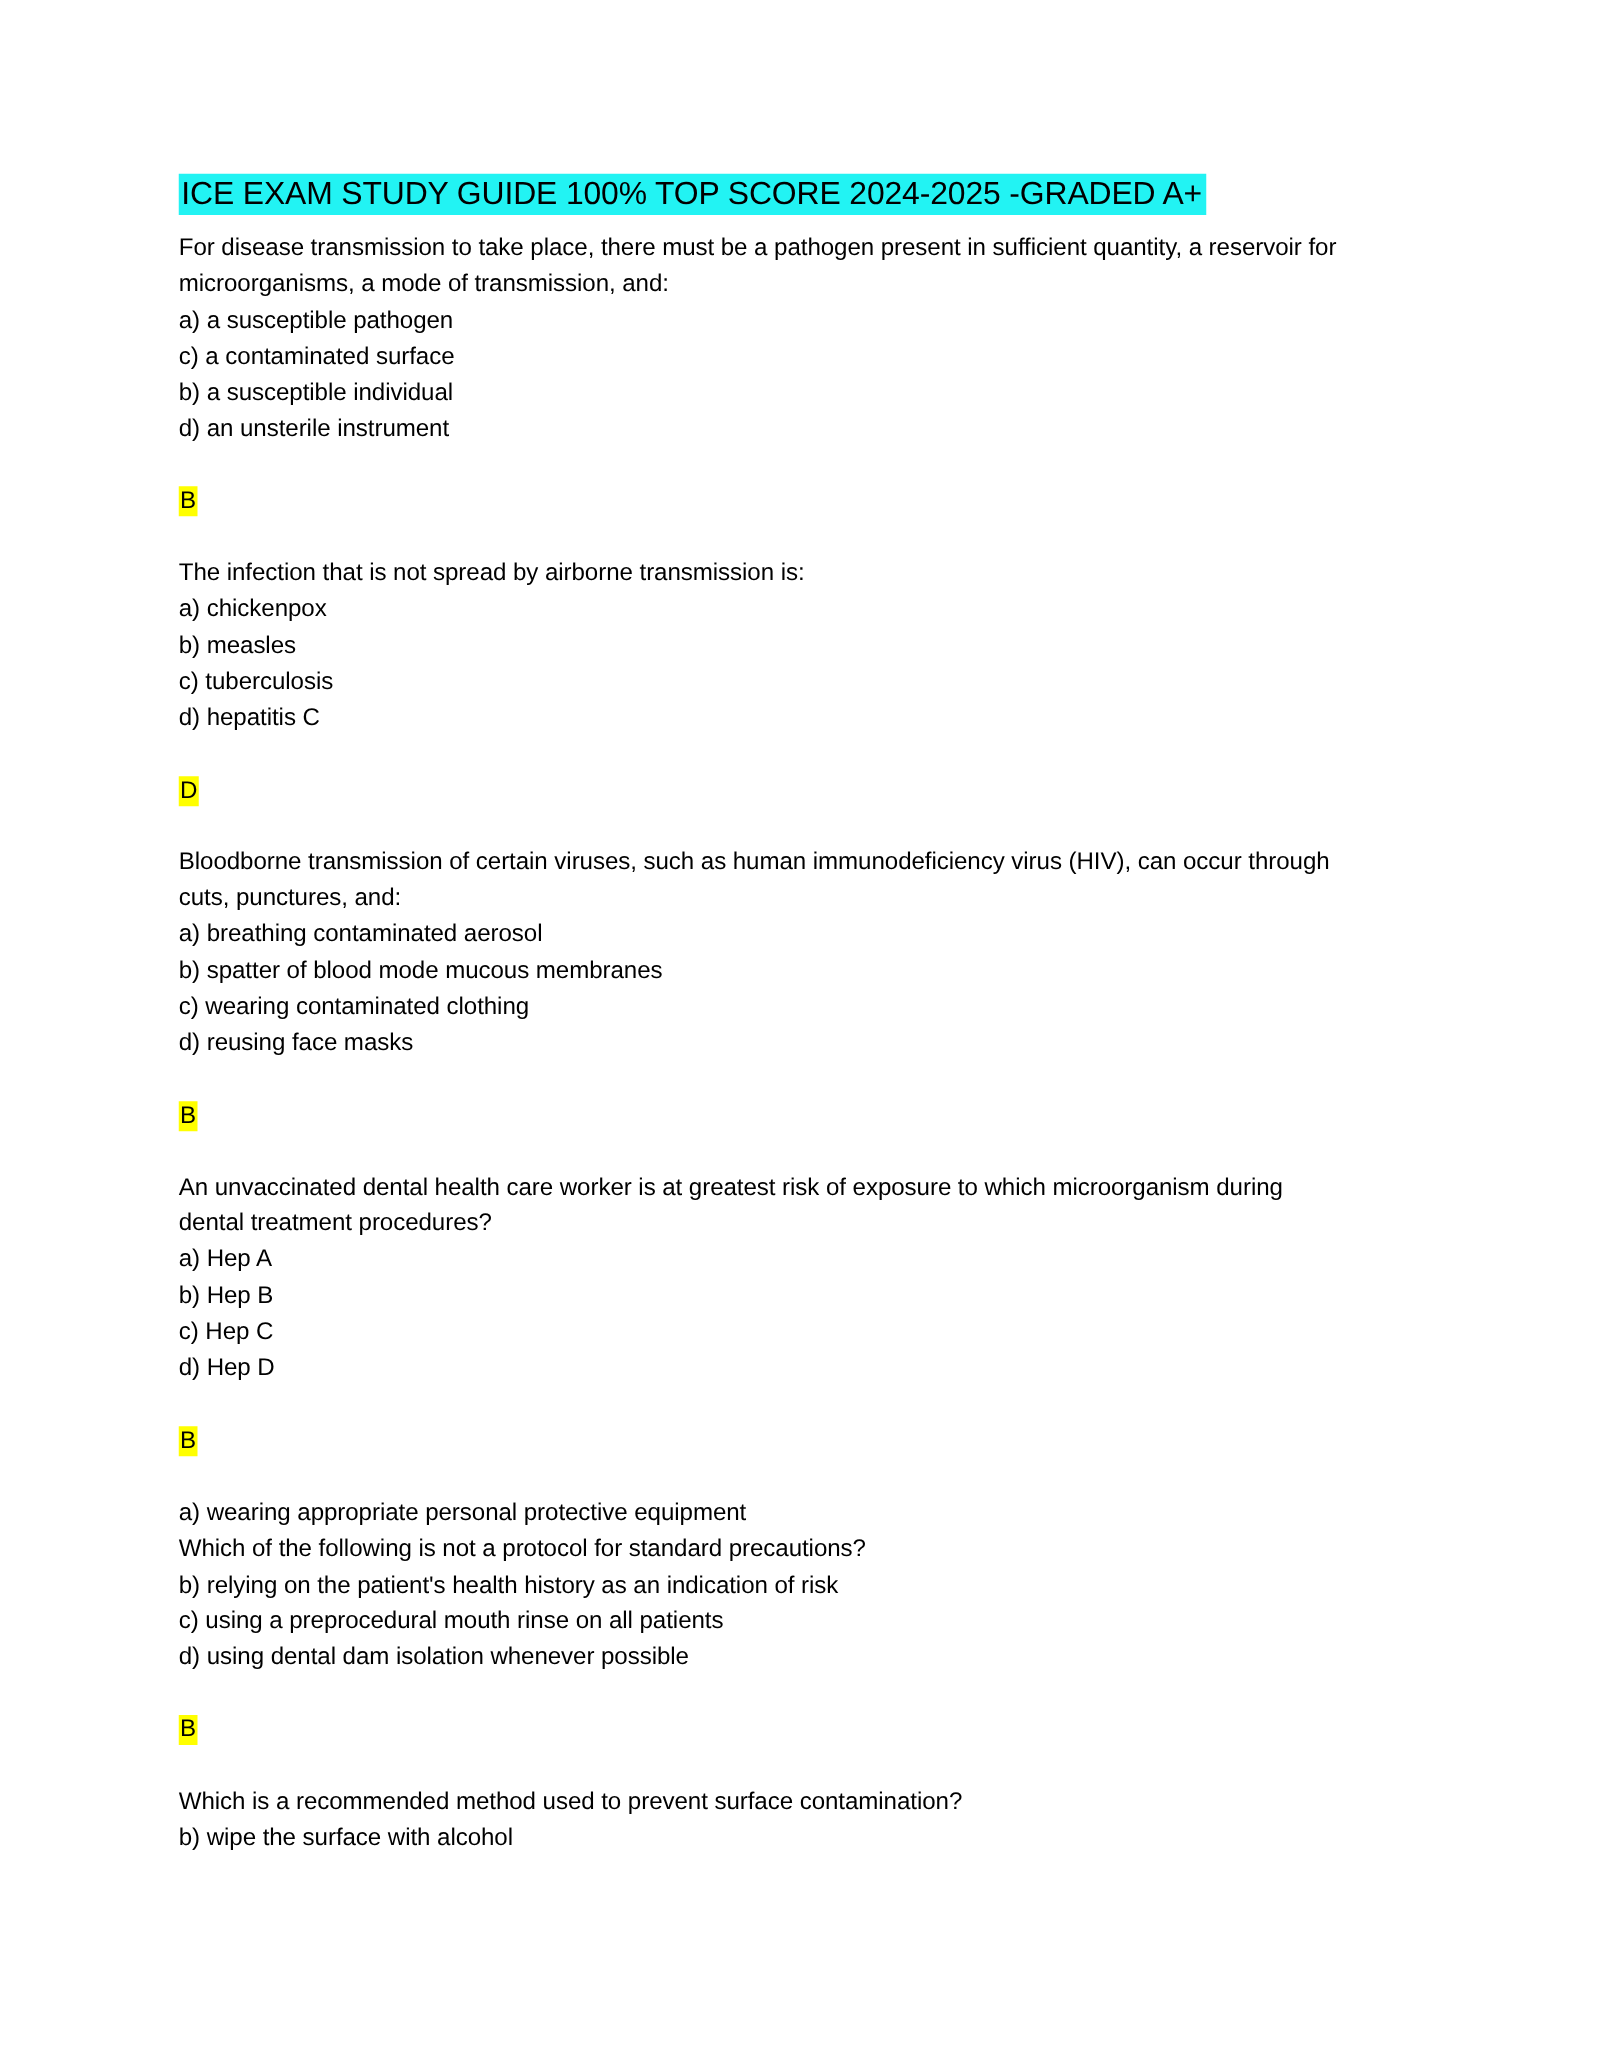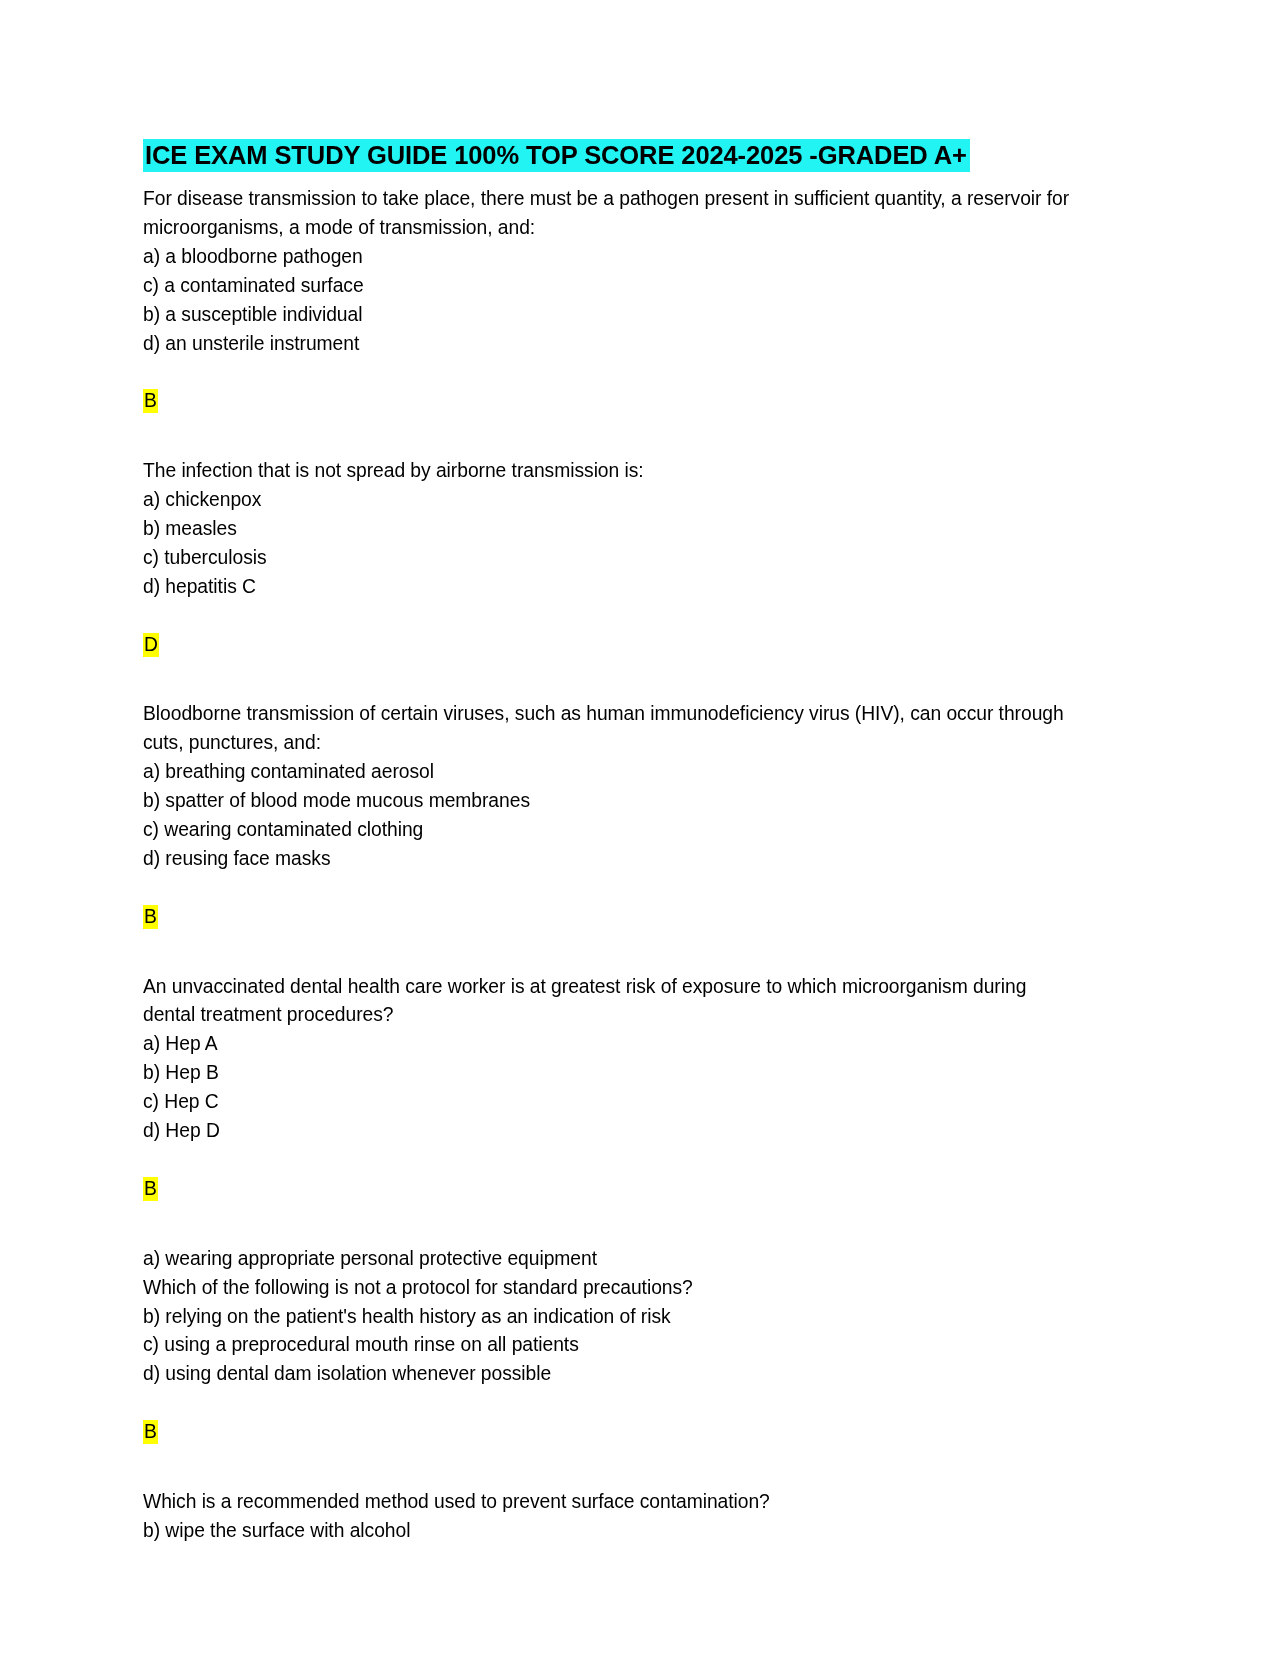--- a/index.html
+++ b/index.html
@@ -17,32 +17,32 @@
   .page {
     position: relative;
     width: 1280px;
     height: 1656px;
     background: #ffffff;
     box-sizing: border-box;
     padding: 140px 205px 0 143px;
   }
   .doc-title {
     font-size: 25.5px;
-    font-weight: bold;
+    font-weight: normal;
     line-height: 1.22;
     letter-spacing: -0.1px;
     margin: 0 0 14px 0;
     white-space: nowrap;
   }
   .doc-title .hl-title {
     background: #22f3f3;
     padding: 2px 3px 3px 2px;
   }
   .block {
-    margin: 12px 0 0 0;
+    margin: 0 0 0 0;
   }
   .line {
     font-size: 19.3px;
     line-height: 28.9px;
     letter-spacing: -0.05px;
     white-space: pre-wrap;
     margin: 0;
   }
   .question {
     
@@ -63,21 +63,21 @@
 </head>
 <body>
 
 <div class="page">
 
   <h1 class="doc-title"><span class="hl-title">ICE EXAM STUDY GUIDE 100% TOP SCORE 2024-2025 -GRADED A+</span></h1>
 
   <div id="content">
       <div class="block">
         <p class="line question">For disease transmission to take place, there must be a pathogen present in sufficient quantity, a reservoir for microorganisms, a mode of transmission, and:</p>
-        <p class="line option">a) a bloodborne pathogen</p>
+        <p class="line option">a) a susceptible pathogen</p>
         <p class="line option">c) a contaminated surface</p>
         <p class="line option">b) a susceptible individual</p>
         <p class="line option">d) an unsterile instrument</p>
         <div class="spacer"></div>
         <p class="answer-line"><span class="hl-answer">B</span></p>
         <div class="spacer"></div>
       </div>
       <div class="block">
         <p class="line question">The infection that is not spread by airborne transmission is:</p>
         <p class="line option">a) chickenpox</p>

